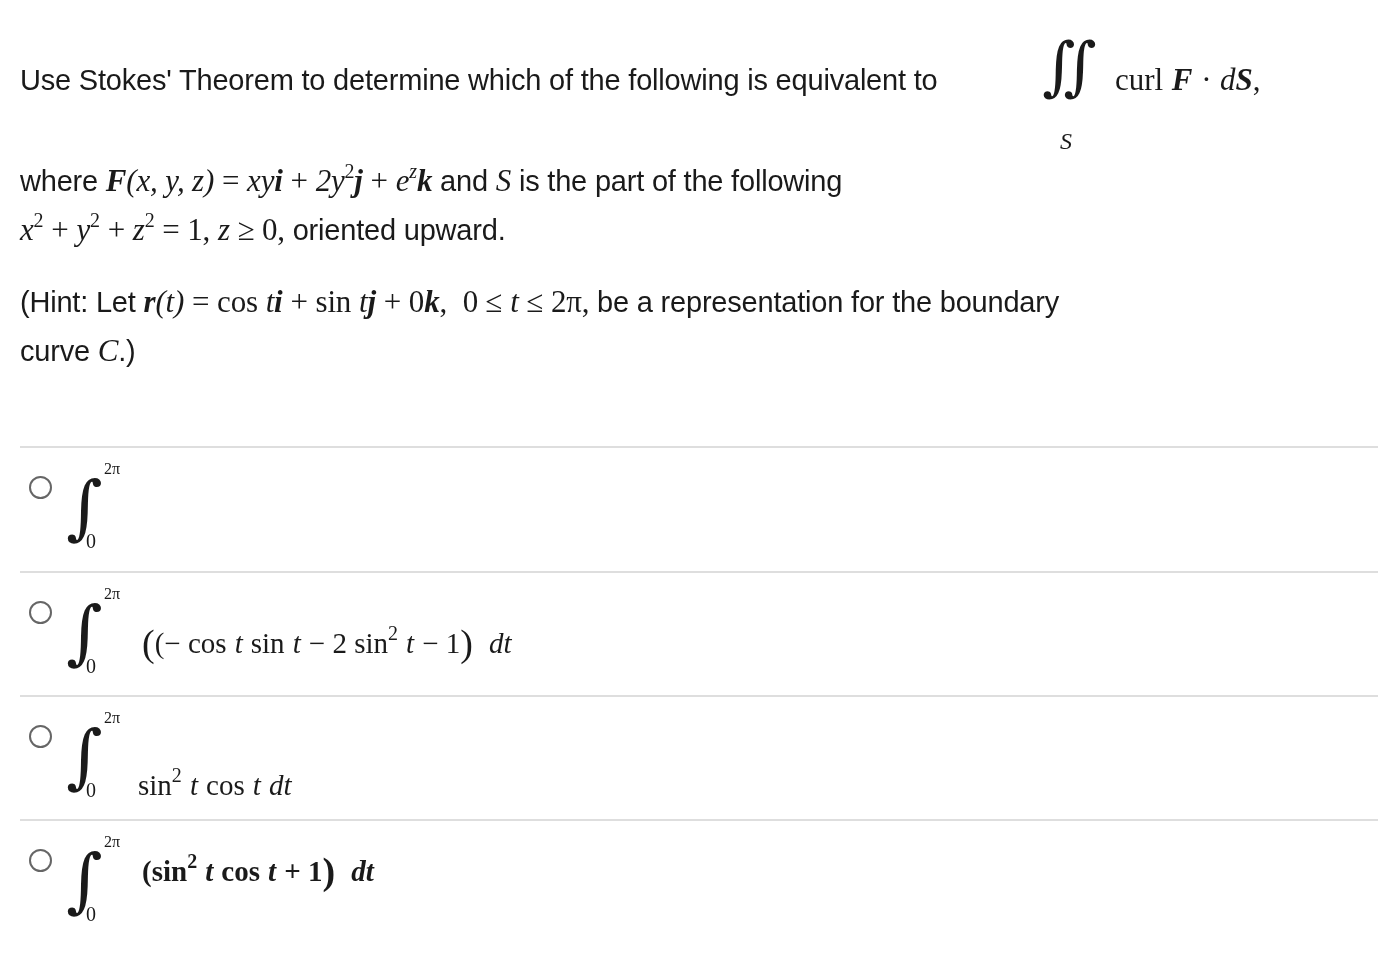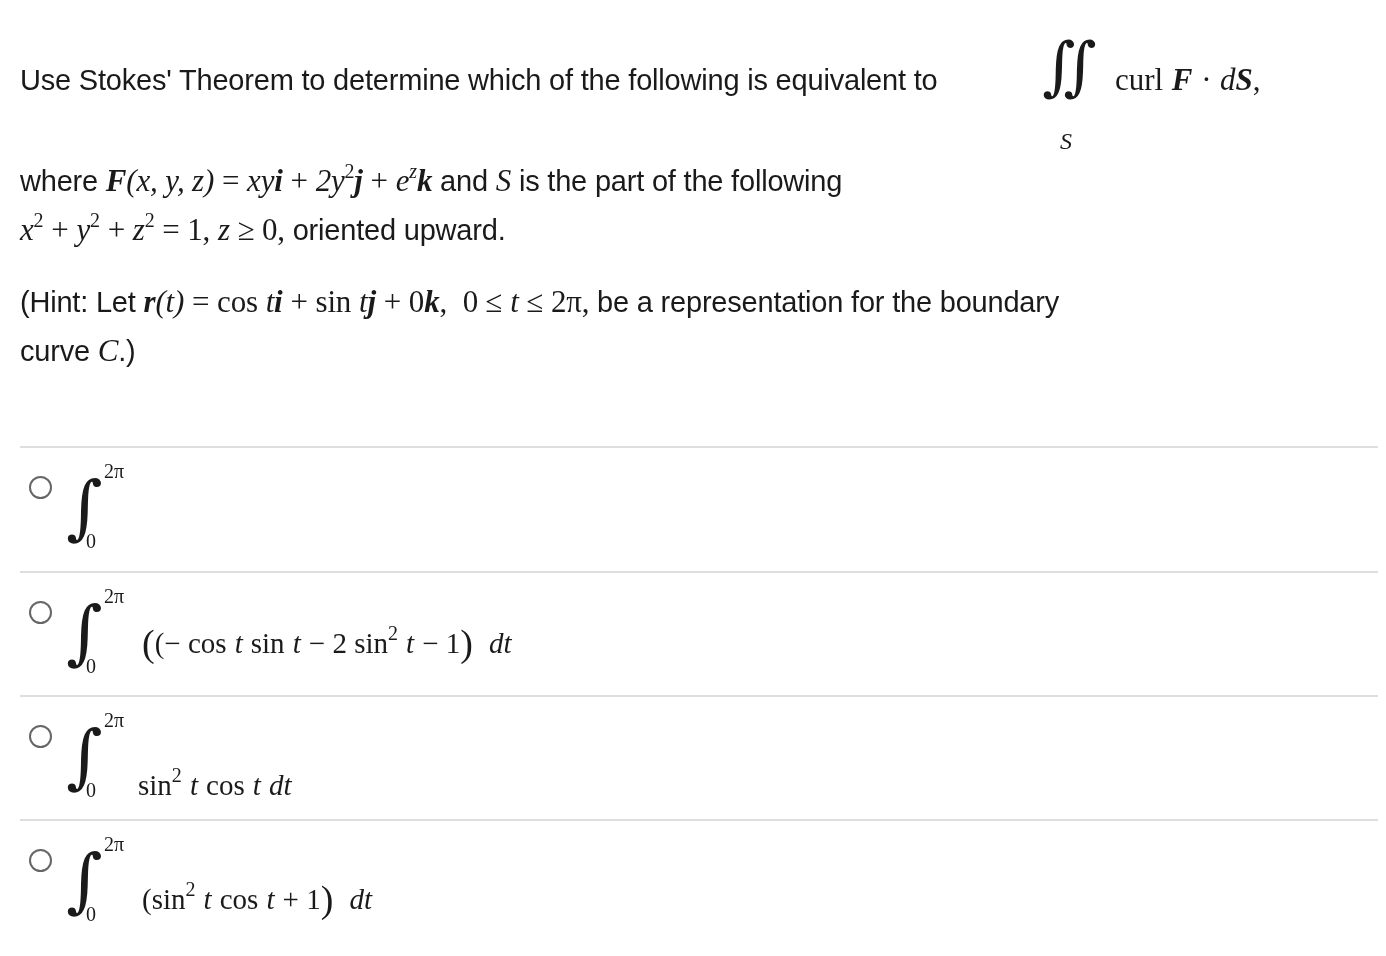--- a/index.html
+++ b/index.html
@@ -28,21 +28,21 @@
   .q5 { top: 333px; }
 
   .divider { position: absolute; left: 20px; width: 1358px; height: 2px; background: #dedede; }
 
   .opt { position: absolute; left: 0; width: 1386px; height: 120px; }
   .radio {
     position: absolute; left: 29px; width: 23px; height: 23px;
     border: 2px solid #666; border-radius: 50%; box-sizing: border-box; background: #fff; cursor: pointer;
   }
   .intsign { position: absolute; left: 66px; font-size: 70px; font-family: "DejaVu Serif", serif; font-style: italic; line-height: 1; }
-  .upper { position: absolute; left: 104px; font-size: 20px; }
+  .upper { position: absolute; left: 104px; font-size: 16px; }
   .lower { position: absolute; left: 86px; font-size: 20px; }
   .expr { position: absolute; white-space: nowrap; font-size: 29px; }
   .paren { font-size: 38px; font-family: "Liberation Serif", serif; vertical-align: -3px; }
 </style>
 </head>
 <body>
 
 <div class="line txt q1">
   <span>Use Stokes' Theorem to determine which of the following is equivalent to</span>
 </div>
@@ -145,21 +145,21 @@
     <span class="mi">t</span>
     <span class="mi">dt</span>
   </span>
 </div>
 
 <div class="opt" style="top:821px;">
   <div class="radio" style="top:28px;"></div>
   <span class="intsign" style="top:24px;">∫</span>
   <span class="upper mr" style="top:12px;">2π</span>
   <span class="lower mr" style="top:82px;">0</span>
-  <span class="expr" style="left:142px; top:56px;">
+  <span class="expr" style="left:142px; top:28px;font-weight:bold;">
     <span class="mr">(sin</span><sup class="s mr">2</sup>
     <span class="mi">t</span>
     <span class="mr">cos</span>
     <span class="mi">t</span>
     <span class="mr">+ 1</span><span class="paren">)</span>
     &nbsp;<span class="mi">dt</span>
   </span>
 </div>
 
 </body></html>

